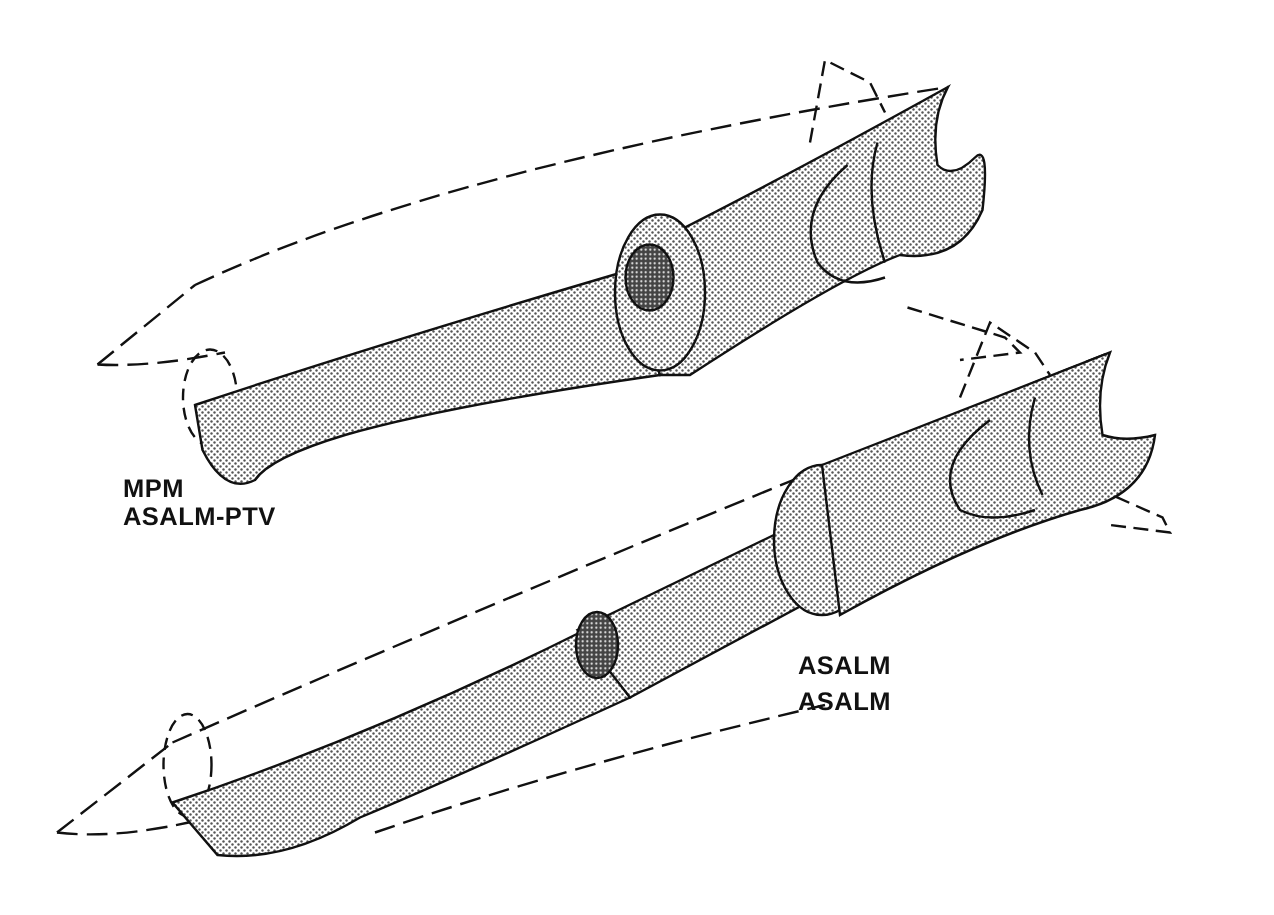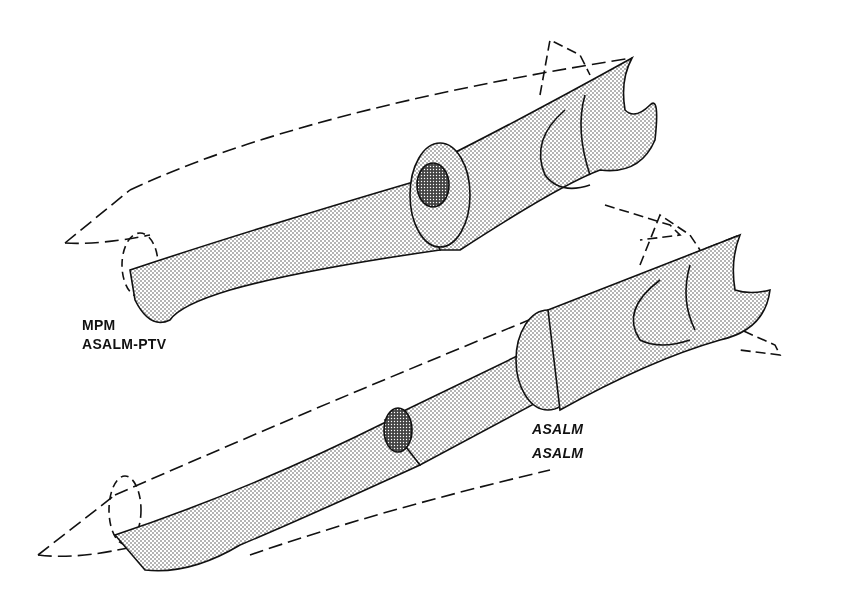--- a/index.html
+++ b/index.html
@@ -2,21 +2,21 @@
 <html><head>
 <meta charset="utf-8">
 <style>
   html, body { margin: 0; padding: 0; background: #ffffff; }
   body { width: 849px; height: 610px; position: relative; overflow: hidden; }
   svg.canvas { position: absolute; left: 0; top: 0; }
   .label {
     position: absolute;
     font-family: "Liberation Sans", sans-serif;
     font-weight: bold;
-    font-size: 14px;
+    font-size: 17px;
     color: #111;
     line-height: 19px;
     letter-spacing: 0.3px;
   }
 </style>
 </head>
 <body>
 
 <svg class="canvas" width="849" height="610" viewBox="0 0 849 610">
   <defs>
@@ -66,16 +66,16 @@
     <path d="M660,280 Q 620,310 640,340 Q 660,350 690,340"></path>
     <path d="M690,265 Q 680,300 695,330"></path>
   </g>
 </svg>
 
 <div class="label" style="left:82px; top:316px;">
   <div>MPM</div>
   <div>ASALM-PTV</div>
 </div>
 
-<div class="label" style="left:532px; top:417px; line-height:24px;font-style:italic;">
+<div class="label" style="left:532px; top:432px; line-height:24px;">
   <div>ASALM</div>
   <div>ASALM</div>
 </div>
 
 </body></html>

